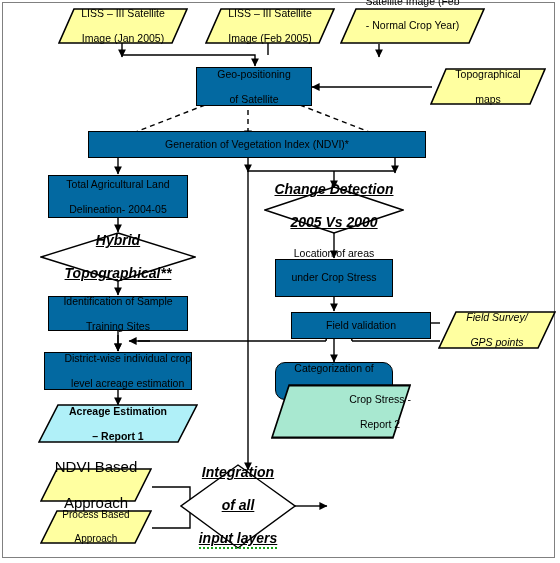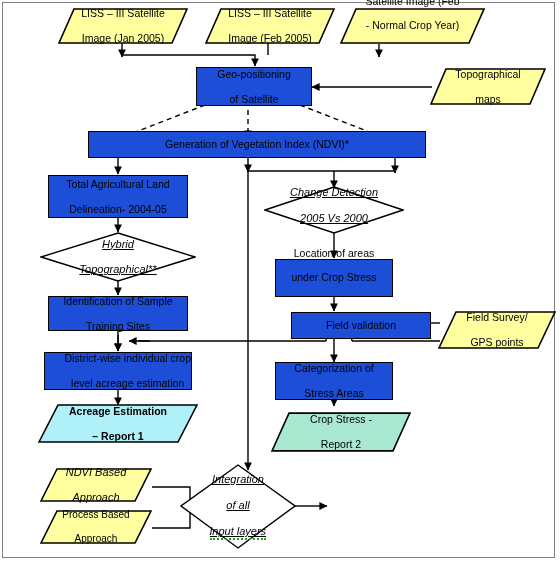--- a/index.html
+++ b/index.html
@@ -19,31 +19,31 @@
   svg.edges{position:absolute;left:0;top:0;width:560px;height:563px;}
 
   .node{position:absolute;box-sizing:border-box;display:flex;align-items:center;justify-content:center;}
   .node .lbl{
     text-align:center;line-height:1.18;
     color:#000;font-size:10.5px;
     pointer-events:none;white-space:pre-line;
   }
 
   
-  .rect{border:1.4px solid #000;background:#1d4ed8;}
+  .rect{border:1.4px solid #000;background:#0369a1;}
 
   
   .para{background:transparent;}
   .para svg{position:absolute;left:0;top:0;width:100%;height:100%;}
   .para .lbl{position:relative;z-index:2;}
 
   
   .diam{background:transparent;}
   .diam svg{position:absolute;left:0;top:0;width:100%;height:100%;}
-  .diam .lbl{position:relative;z-index:2;font-style:italic;font-weight:normal;font-size:11px;}
+  .diam .lbl{position:relative;z-index:2;font-style:italic;font-weight:bold;font-size:14px;}
   .diam .u{ text-decoration:underline; }
   .squig{ border-bottom:2px dotted #17a217; }
 </style>
 </head>
 <body>
 
 <div id="canvas">
 
   <div id="frame"></div>
 
@@ -219,52 +219,52 @@
       <div>under Crop Stress</div>
     </div>
   </div>
 
   <div class="node rect" style="left:275px;top:312px;width:140px;height:27px;margin-left:16px;">
     <div class="lbl">
       <div>Field validation</div>
     </div>
   </div>
 
-  <div class="node para" style="left:438px;top:311px;width:118px;height:38px;">
+  <div class="node para" style="left:438px;top:311px;width:118px;height:38px;font-style:italic;">
     <svg viewBox="0 0 118 38" preserveAspectRatio="none">
       <polygon points="18,1 117,1 100,37 1,37" fill="#ffffa0" stroke="#000" stroke-width="1.6"></polygon>
     </svg>
     <div class="lbl">
       <div>Field Survey/</div>
       <div>GPS points</div>
     </div>
   </div>
 
-  <div class="node rect" style="left:275px;top:362px;width:118px;height:38px;">
+  <div class="node rect" style="left:275px;top:362px;width:118px;height:38px;border-radius:10px;">
     <div class="lbl">
       <div>Categorization of</div>
       <div>Stress Areas</div>
     </div>
   </div>
 
-  <div class="node para" style="left:271px;top:412px;width:140px;height:40px;">
+  <div class="node para" style="left:271px;top:384px;width:140px;height:55px;justify-content:flex-end;">
     <svg viewBox="0 0 140 38" preserveAspectRatio="none">
       <polygon points="18,1 139,1 122,37 1,37" fill="#a8e8d0" stroke="#000" stroke-width="1.6"></polygon>
     </svg>
     <div class="lbl">
       <div>Crop Stress -</div>
       <div>Report 2</div>
     </div>
   </div>
 
   <div class="node para" style="left:40px;top:468px;width:112px;height:34px;">
     <svg viewBox="0 0 112 34" preserveAspectRatio="none">
       <polygon points="17,1 111,1 95,33 1,33" fill="#ffffa0" stroke="#000" stroke-width="1.6"></polygon>
     </svg>
-    <div class="lbl" style="font-size:11px;font-style:italic;">
+    <div class="lbl" style="font-size:15px;">
       <div>NDVI Based</div>
       <div>Approach</div>
     </div>
   </div>
 
   <div class="node para" style="left:40px;top:510px;width:112px;height:34px;">
     <svg viewBox="0 0 112 34" preserveAspectRatio="none">
       <polygon points="17,1 111,1 95,33 1,33" fill="#ffffa0" stroke="#000" stroke-width="1.6"></polygon>
     </svg>
     <div class="lbl" style="font-size:10px;">

